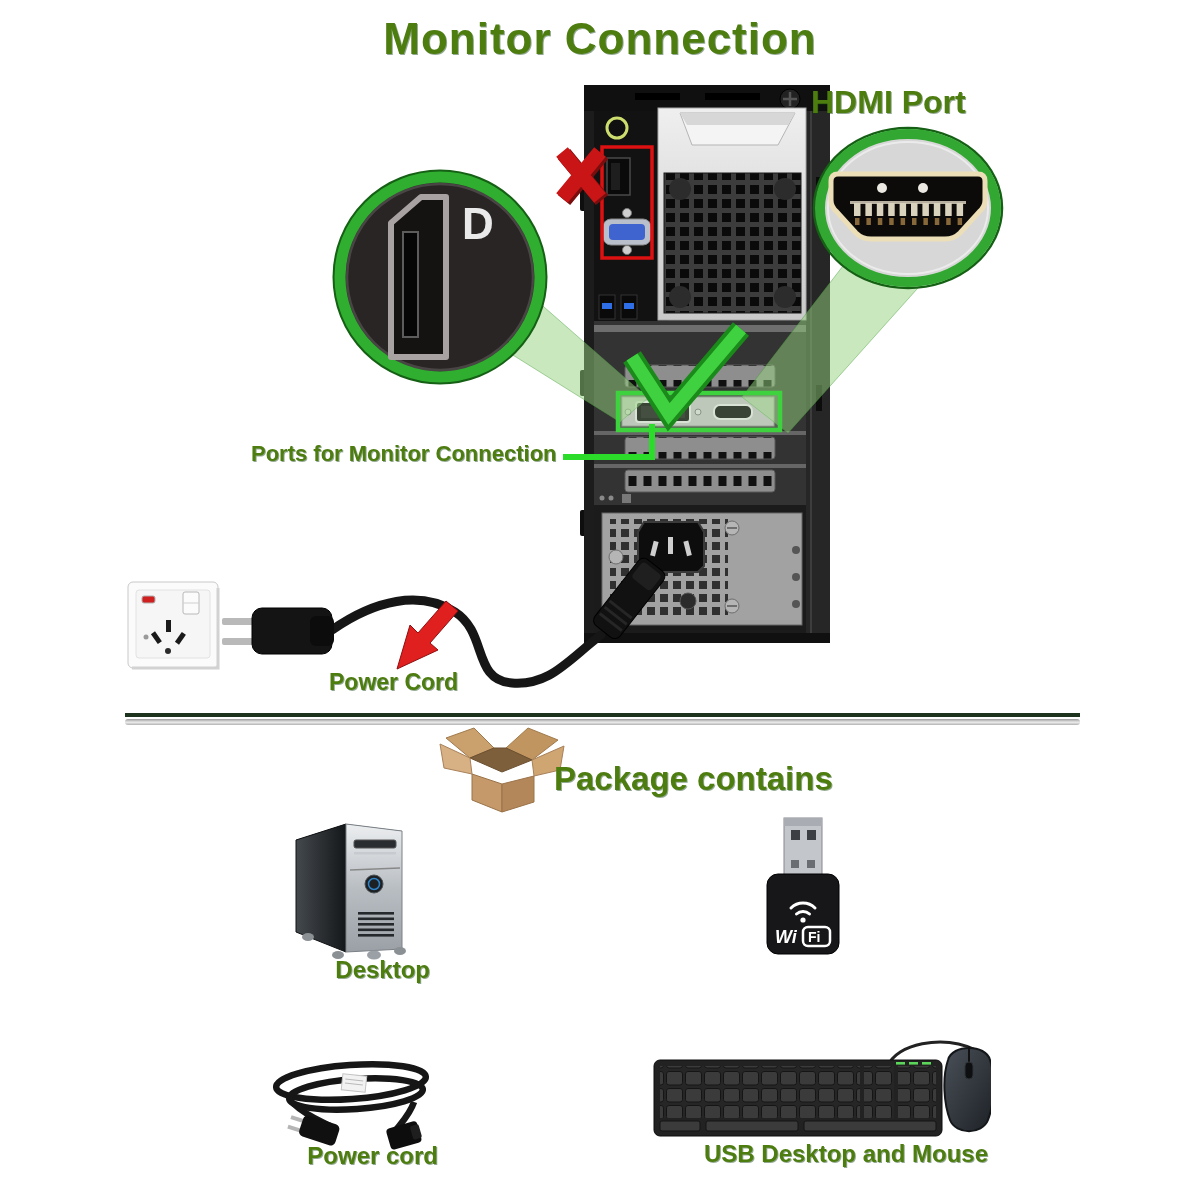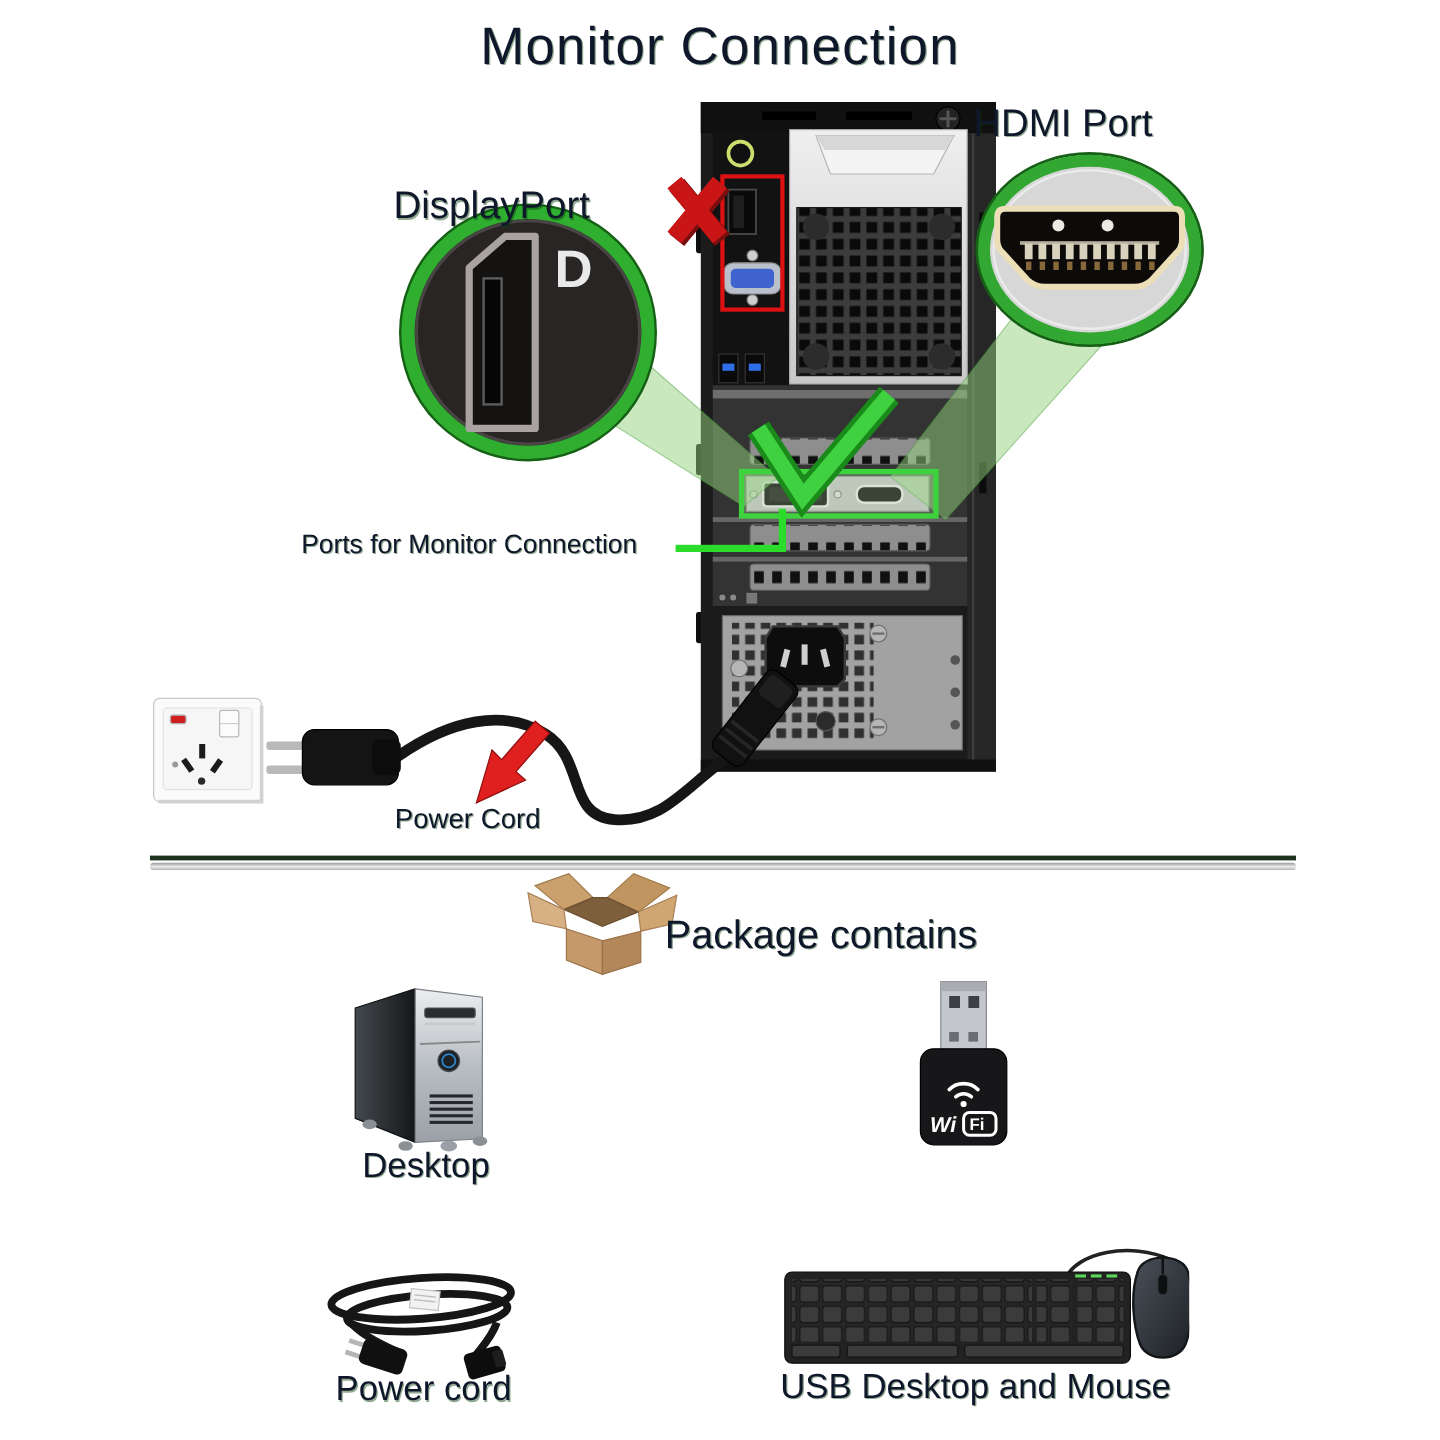--- a/index.html
+++ b/index.html
@@ -1,28 +1,28 @@
 <!DOCTYPE html>
 <html><head>
 <meta charset="utf-8">
 <style>
   html,body{margin:0;padding:0;background:#fff;}
   .canvas{position:relative;width:1200px;height:1200px;background:#fff;overflow:hidden;
           font-family:"Liberation Sans",sans-serif;}
   svg{display:block;}
   .abs{position:absolute;}
-  .glabel{position:absolute;color:#0f172a;font-weight:normal;
+  .glabel{position:absolute;color:#4d7c0f;font-weight:bold;
           text-shadow:1px 1px 0 rgba(10,61,10,.45);white-space:nowrap;}
   .title{top:14px;left:0;width:1200px;text-align:center;font-size:44px;letter-spacing:1px;}
   .dp-label{top:153px;left:328px;font-size:32px;}
   .hdmi-label{top:84px;left:811px;font-size:32px;}
   .ports-label{top:441px;left:251px;font-size:22px;}
   .powercord-label{top:669px;left:329px;font-size:23px;}
   .pkg-heading{top:760px;left:554px;font-size:33px;}
-  .item-label{text-align:center;font-size:29px;}
+  .item-label{text-align:right;font-size:24px;}
   .desktop-label{top:956px;left:280px;width:150px;}
   .wifi-label{top:964px;left:726px;width:195px;}
   .cord-label{top:1142px;left:268px;width:170px;}
   .kbm-label{top:1140px;left:638px;width:350px;}
   .divider-dark{position:absolute;top:713px;left:125px;width:955px;height:4px;background:#1e331e;}
   .divider-gray{position:absolute;top:719px;left:125px;width:955px;height:6px;border-radius:3px;
                 background:linear-gradient(#9a9a9a,#ececec 55%,#b2b2b2);}
 </style>
 </head>
 <body>
@@ -233,21 +233,20 @@
         <rect x="-16" y="-44" width="32" height="84" rx="7" fill="#111" stroke="#000"></rect>
         <rect x="-12" y="-40" width="24" height="20" rx="4" fill="#1f1f1f"></rect>
         <path d="M-14 12 H14 M-14 20 H14 M-14 28 H14" stroke="#262626" stroke-width="3"></path>
       </g>
     </g>
 
     <polygon points="446,601 458,611 430,643 438,650 397,669 410,625 418,633" fill="#e01f1f" stroke="#8f0f0f"></polygon>
   </svg>
 
   <div class="glabel title">Monitor Connection</div>
-  <div class="glabel dp-label">DisplayPort</div>
   <div class="glabel hdmi-label">HDMI Port</div>
   <div class="glabel ports-label">Ports for Monitor Connection</div>
   <div class="glabel powercord-label">Power Cord</div>
 
   <div class="divider-dark"></div>
   <div class="divider-gray"></div>
 
   <svg class="abs" style="top:722px;left:436px" width="132" height="92" viewBox="0 0 132 92">
     <polygon points="10,16 38,6 58,26 34,36" fill="#caa06c" stroke="#a07a4c"></polygon>
     <polygon points="70,26 92,6 122,18 96,38" fill="#c1955f" stroke="#a07a4c"></polygon>

